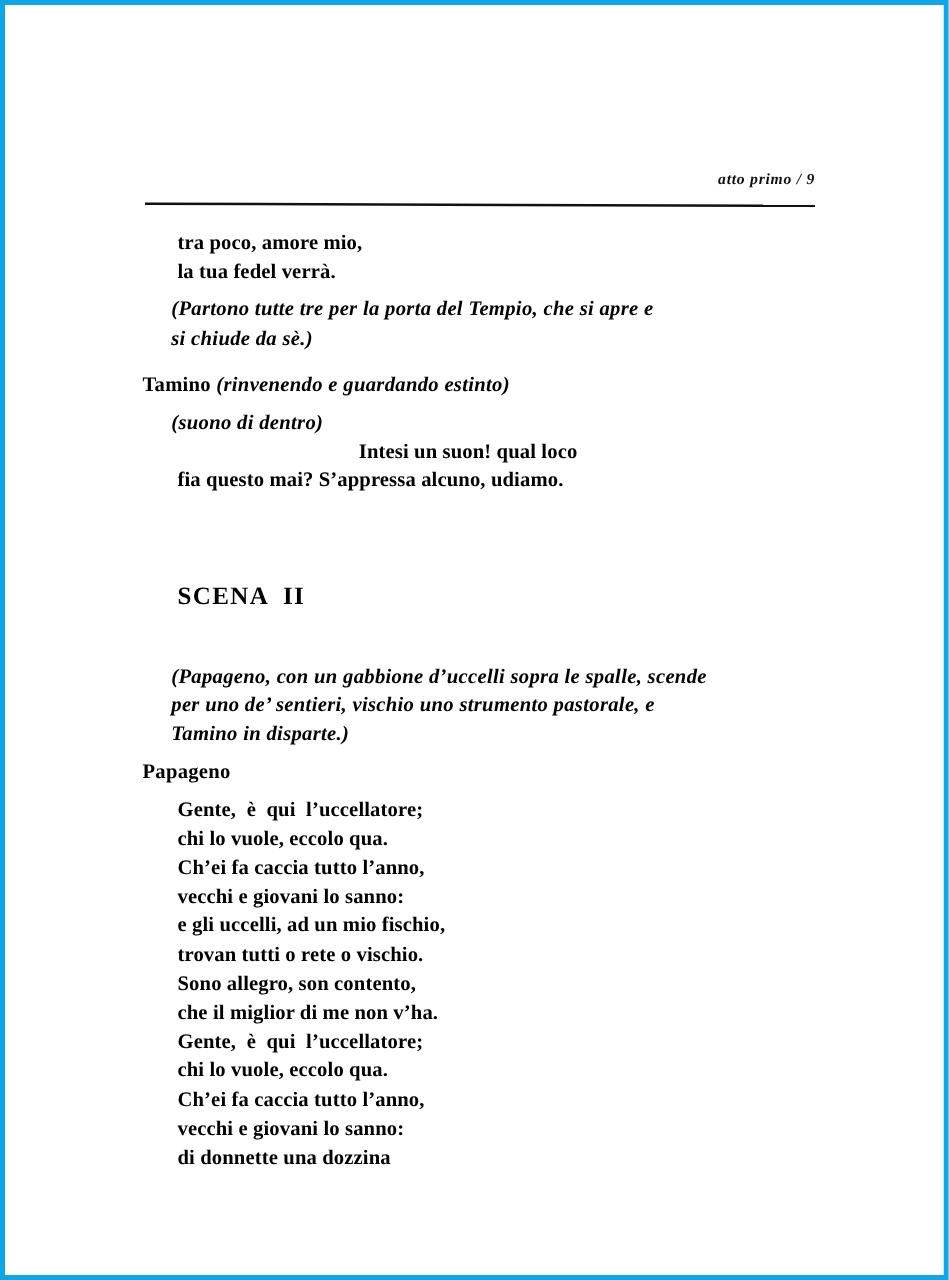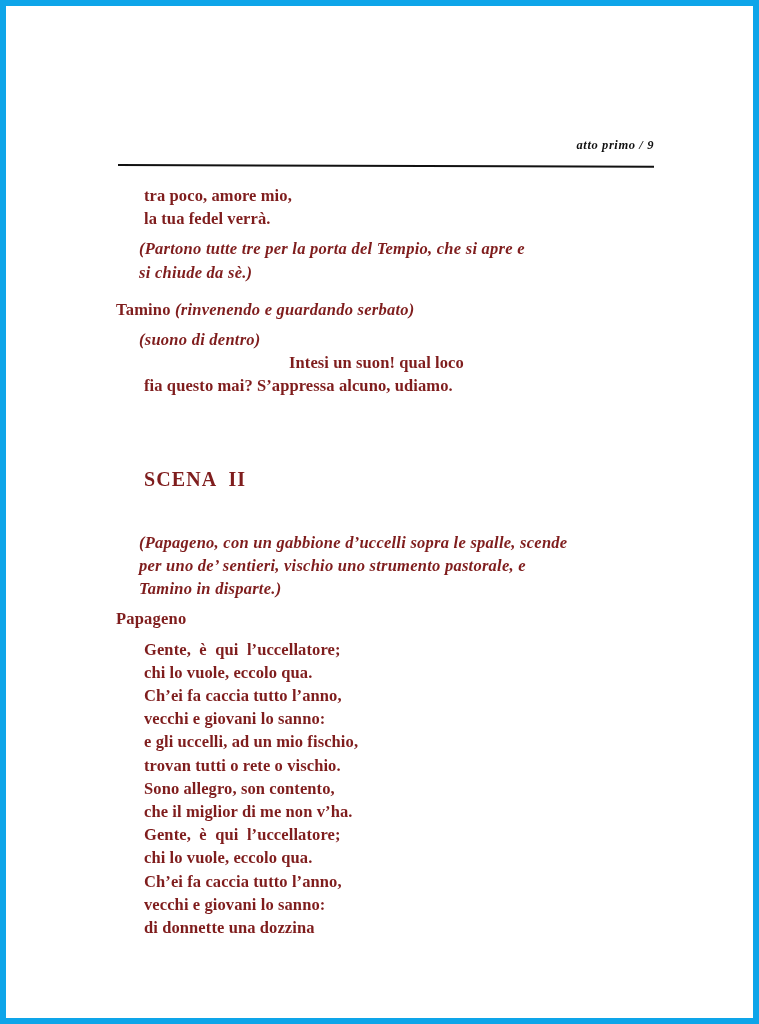--- a/index.html
+++ b/index.html
@@ -12,21 +12,21 @@
     font-family: "Liberation Serif", "DejaVu Serif", serif;
     color: #000000;
   }
 
   .page {
     position: relative;
     width: 759px;
     height: 1024px;
     background: #ffffff;
     box-sizing: border-box;
-    border: 6px solid #0ea5e9;
+    border: 4px solid #0ea5e9;
     overflow: hidden;
   }
 
   
   .running-head {
     position: absolute;
     top: 132px;
     left: 112px;
     width: 536px;
     text-align: right;
@@ -53,21 +53,21 @@
     position: absolute;
     top: 178px;
     left: 110px;
     width: 545px;
   }
 
   .line {
     font-size: 16.5px;
     line-height: 23.2px;
     white-space: pre;
-    color: #7f1d1d;
+    color: #000000;
   }
 
   
   .ind-verse   { padding-left: 28px; }   
   .ind-stage   { padding-left: 23px; }   
   .ind-speaker { padding-left: 0px;  }   
   .ind-scene   { padding-left: 28px; }   
   .ind-deep    { padding-left: 173px; }  
 
   .stage {
@@ -118,21 +118,21 @@
     <div class="line verse ind-verse">tra poco, amore mio,</div>
     <div class="line verse ind-verse">la tua fedel verrà.</div>
 
     <div class="gap-sm"></div>
 
     <div class="line stage ind-stage">(Partono tutte tre per la porta del Tempio, che si apre e</div>
     <div class="line stage ind-stage">si chiude da sè.)</div>
 
     <div class="gap-md"></div>
 
-    <div class="line speaker ind-speaker"><span>Tamino</span><span> </span><span class="stage-inline">(rinvenendo e guardando serbato)</span></div>
+    <div class="line speaker ind-speaker"><span>Tamino</span><span> </span><span class="stage-inline">(rinvenendo e guardando estinto)</span></div>
 
     <div class="gap-sm"></div>
 
 
     <div class="line stage ind-stage">(suono di dentro)</div>
 
     <div class="line verse ind-deep">Intesi un suon! qual loco</div>
     <div class="line verse ind-verse">fia questo mai? S’appressa alcuno, udiamo.</div>
 
 

